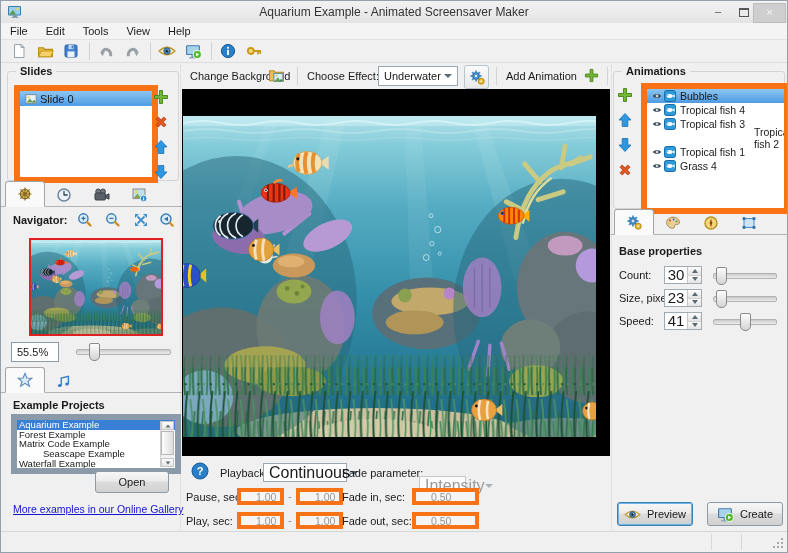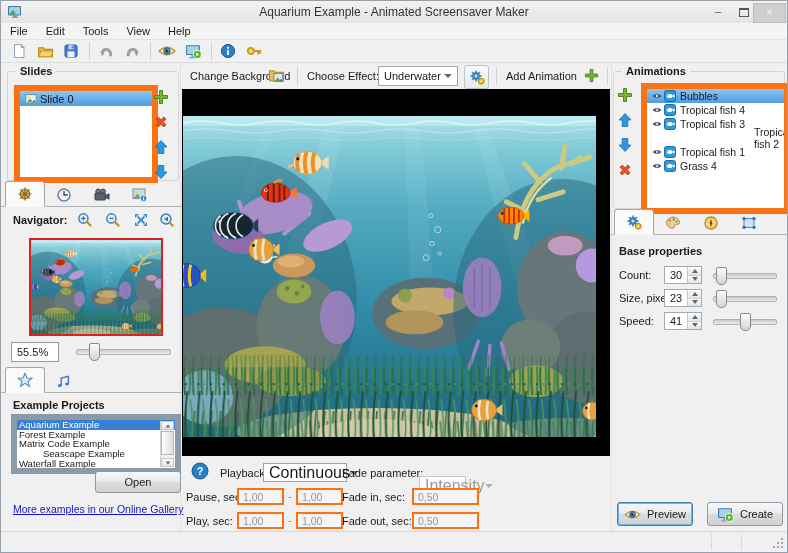--- a/index.html
+++ b/index.html
@@ -26,24 +26,24 @@
   .sidecol .ib{display:block;margin-bottom:9px;}
   
   .tabstrip{position:absolute;display:flex;align-items:flex-end;border-bottom:1px solid #b2b2b2;}
   .tab{width:38px;height:24px;display:flex;align-items:center;justify-content:center;margin-bottom:-1px;}
   .tab.sel{background:#fafafa;border:1px solid #a4a4a4;border-bottom:1px solid #fafafa;border-radius:3px 3px 0 0;}
   
   .combo{position:absolute;background:#fff;border:1px solid #9aa6b0;display:flex;align-items:center;padding-left:5px;box-sizing:border-box;font-size:16px;}
   .combo .carr{margin-left:auto;margin-right:5px;width:0;height:0;border-left:4px solid transparent;border-right:4px solid transparent;border-top:4px solid #5a6a74;}
   .combo.dis{color:#9a9a9a;border-color:#c4c8cc;background:#fbfbfb;}
   .combo.dis .carr{border-top-color:#aab2b8;}
-  .field{position:absolute;background:#f5f5f5;border:2px solid #f97316;color:#969696;font-size:10.5px;display:flex;align-items:center;padding-left:4px;box-sizing:border-box;}
+  .field{position:absolute;background:#f5f5f5;border:4px solid #f97316;color:#969696;font-size:10.5px;display:flex;align-items:center;padding-left:15px;box-sizing:border-box;}
   .tfield{position:absolute;background:#fff;border:1px solid #8e9aa4;display:flex;align-items:center;padding-left:5px;box-sizing:border-box;}
   .spin{position:absolute;width:38px;height:18px;background:#fff;border:1px solid #a2aab2;display:flex;box-sizing:border-box;}
-  .spin .val{flex:1;text-align:center;line-height:16px;font-size:11px;}
+  .spin .val{flex:1;text-align:center;line-height:16px;font-size:15px;}
   .spin .sbtns{width:13px;border-left:1px solid #c4c8cc;display:flex;flex-direction:column;}
   .spin .sb{flex:1;background:linear-gradient(#fbfbfb,#e4e4e4);display:flex;align-items:center;justify-content:center;}
   .spin .sb+.sb{border-top:1px solid #d0d0d0;}
   .tri-u{width:0;height:0;border-left:3px solid transparent;border-right:3px solid transparent;border-bottom:4px solid #5a6a74;}
   .tri-d{width:0;height:0;border-left:3px solid transparent;border-right:3px solid transparent;border-top:4px solid #5a6a74;}
   .slider{position:absolute;height:4px;background:linear-gradient(#cacaca,#ececec);border:1px solid #b2b2b2;border-radius:2px;}
   .sthumb{position:absolute;top:-7px;width:9px;height:16px;background:linear-gradient(#fcfcfc,#d4d4d4);
           border:1px solid #8a8a8a;border-radius:2px 2px 5px 5px;}
   .btn{position:absolute;background:linear-gradient(#f7f7f7,#ebebeb 45%,#dddddd 50%,#d0d0d0);
        border:1px solid #8e9aa5;border-radius:3px;display:flex;align-items:center;justify-content:center;gap:6px;box-sizing:border-box;}
@@ -569,21 +569,21 @@
     <div class="scroll">
       <div class="sarr" style="top:0;">
           <span class="tri-u" style="transform:scale(.8)"></span>
         </div>
       <div class="sthumb2" style="top:10px;height:24px;"></div>
       <div class="sarr" style="bottom:0;">
           <span class="tri-d" style="transform:scale(.8)"></span>
         </div>
     </div>
   </div>
-  <div class="btn" style="left:94px;top:470px;width:86px;height:22px;">
+  <div class="btn" style="left:94px;top:470px;width:74px;height:22px;">
     <span>Open</span>
   </div>
   <a class="abs link" style="left:12px;top:502px;" href="#">More examples in our Online Gallery</a>
 
   <div class="lbl" style="left:189px;top:69px;">Change Background</div>
   <span class="abs" style="left:267px;top:66px;"><svg width="17" height="17">
         <use href="#ic-folderimg"></use>
       </svg></span>
   <div class="vsplit" style="left:296px;top:66px;height:18px;background:#d2d2d2;"></div>
   <div class="lbl" style="left:306px;top:69px;">Choose Effect:</div>

